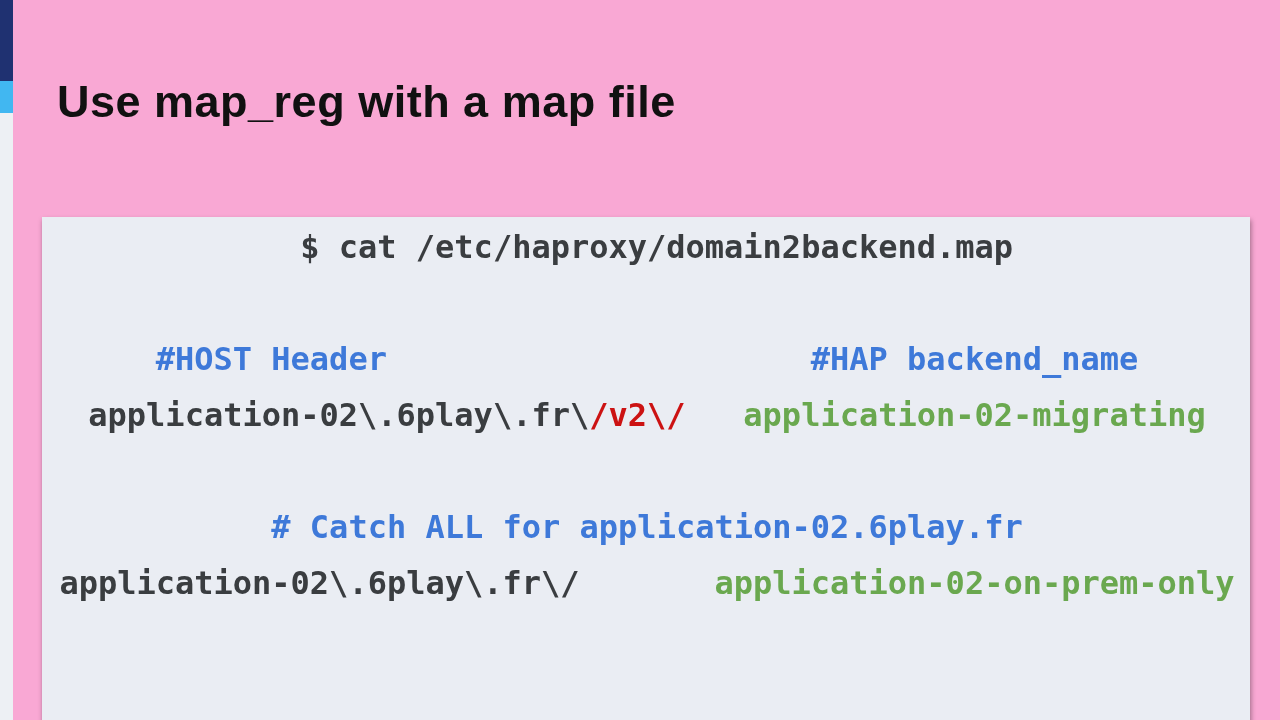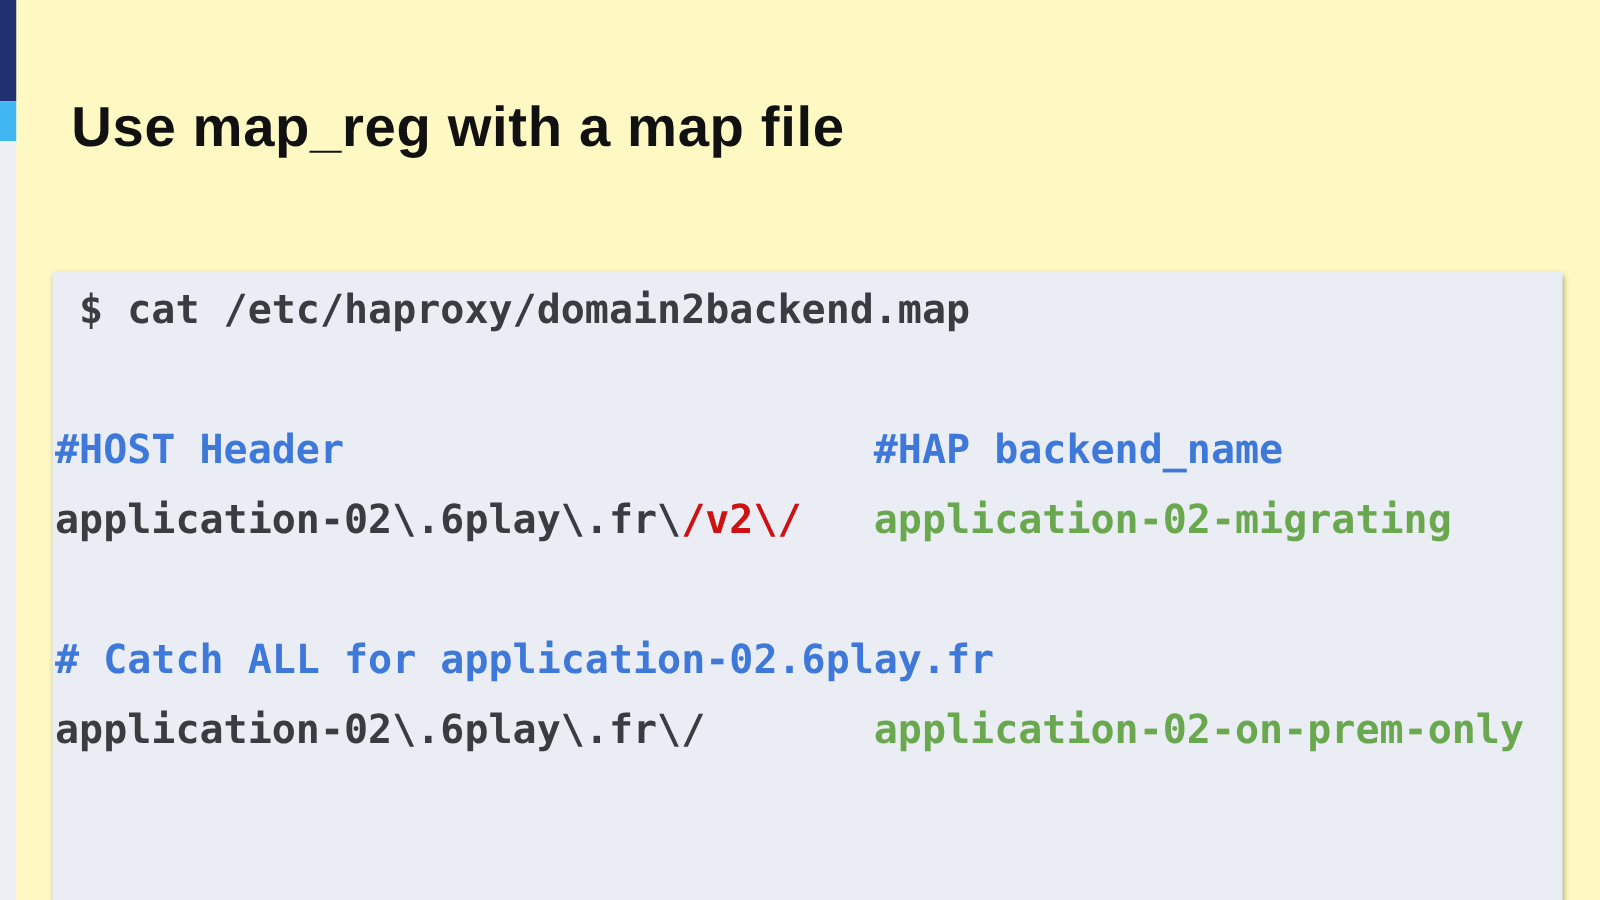--- a/index.html
+++ b/index.html
@@ -6,21 +6,22 @@
   html, body { width: 1280px; height: 720px; }
   body {
     font-family: "Liberation Sans", sans-serif;
     background: #ffffff;
     position: relative;
     overflow: hidden;
   }
   .slide {
     position: absolute;
     inset: 0;
-    background: #fef9c3;
+    background: #f9a8d4;
+    text-align: center;
   }
   
   .accent-navy {
     position: absolute;
     left: 0; top: 0;
     width: 13px; height: 81px;
     background: var(--color-navy);
   }
   .accent-sky {
     position: absolute;

